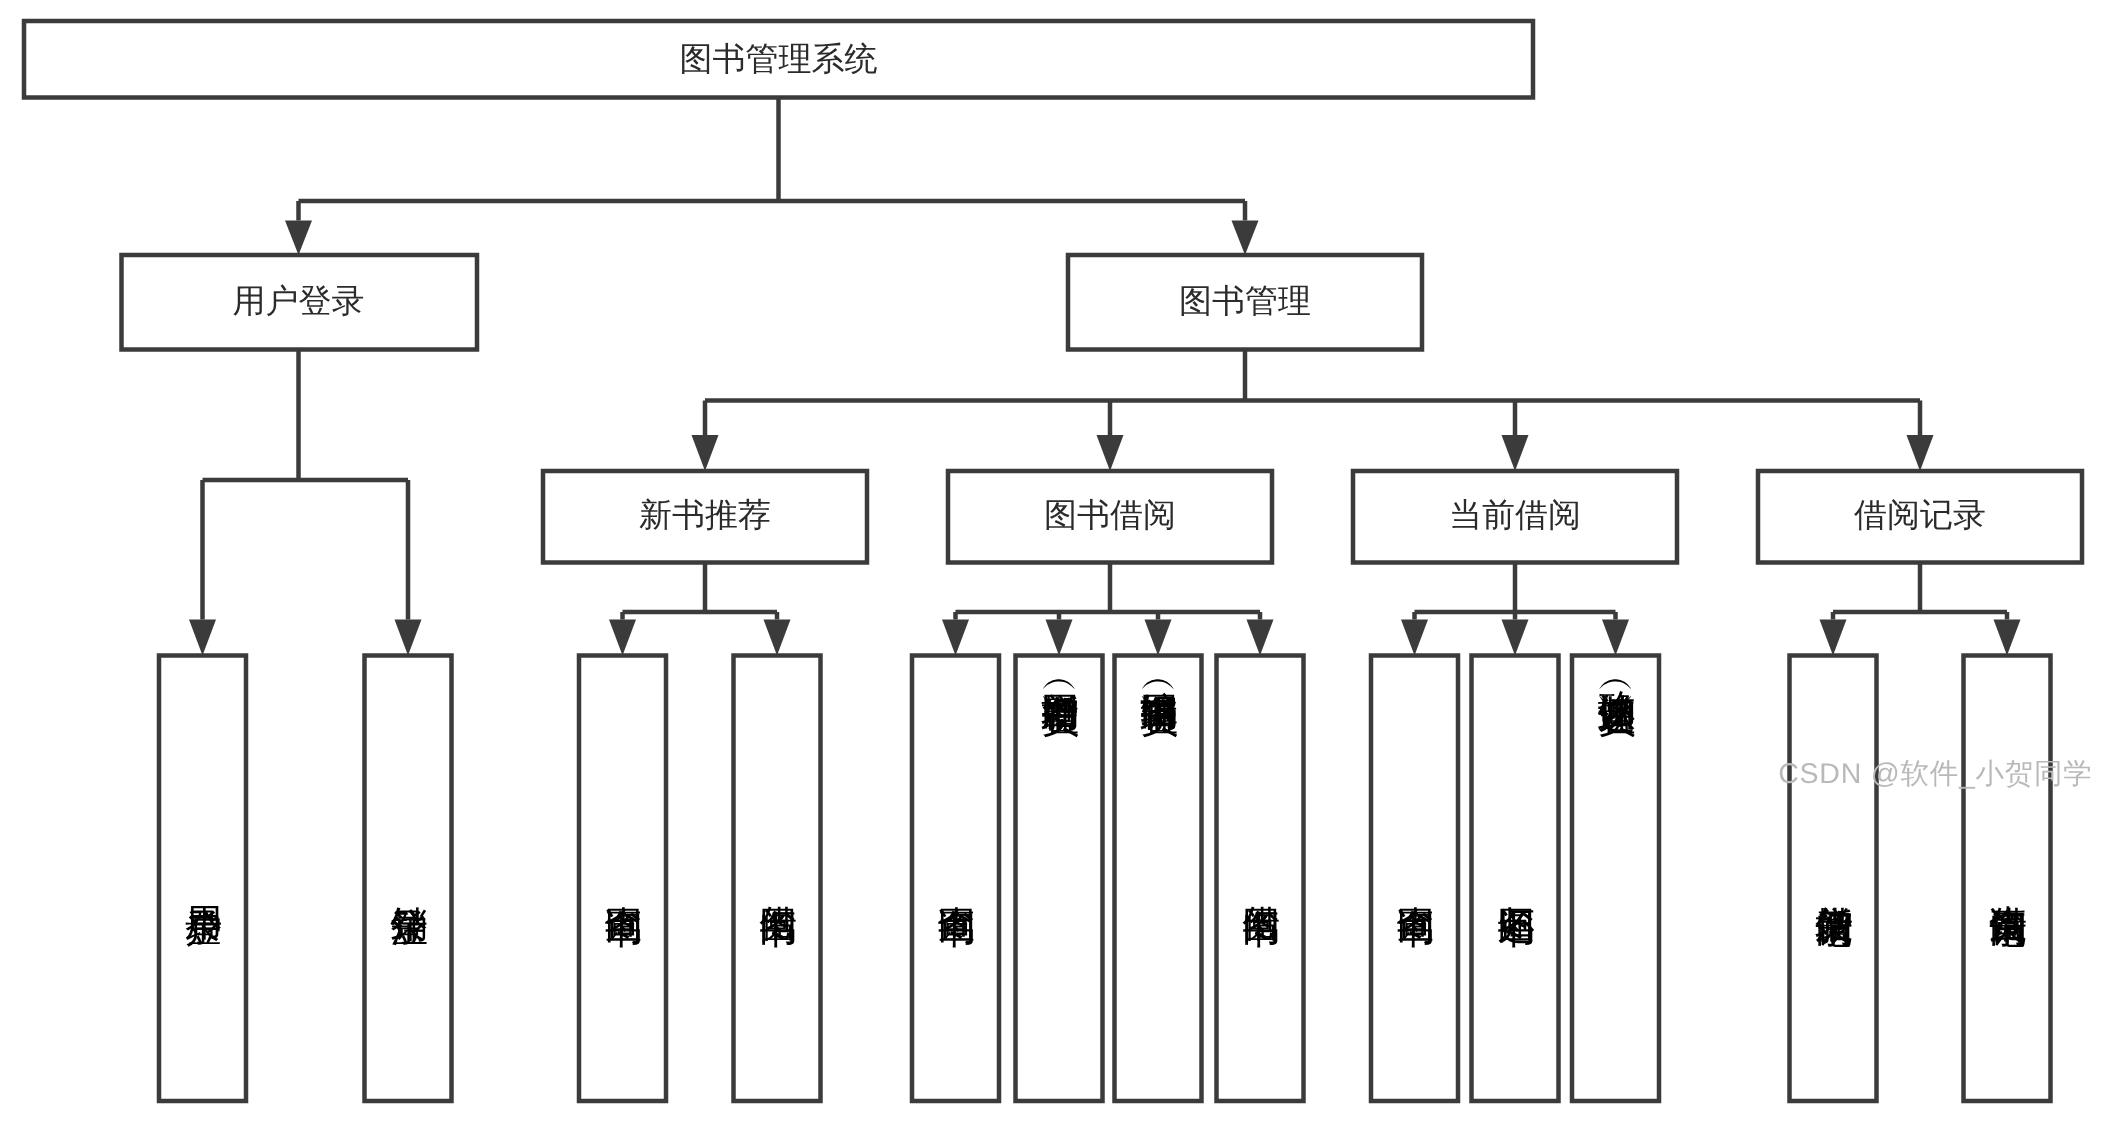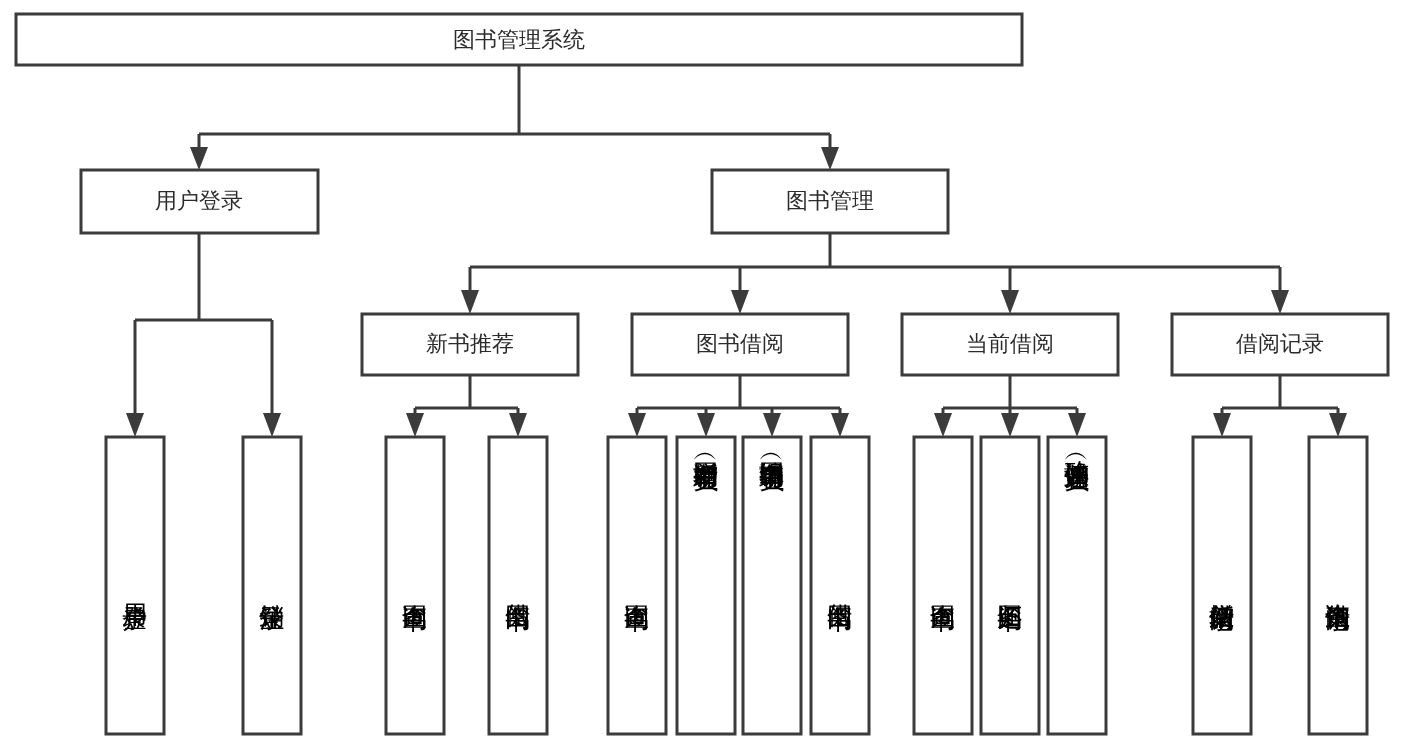--- a/index.html
+++ b/index.html
@@ -284,13 +284,14 @@
 
       <foreignObject x="1309" y="437" width="58" height="297">
         <div xmlns="http://www.w3.org/1999/xhtml" class="leaf-label-wrap centered">
           <span class="leaf-label">查询借阅记录</span>
         </div>
       </foreignObject>
 
     </g>
   </svg>
 
+  <div class="watermark">CSDN @软件_小贺同学</div>
 </div>
 
 </body></html>

